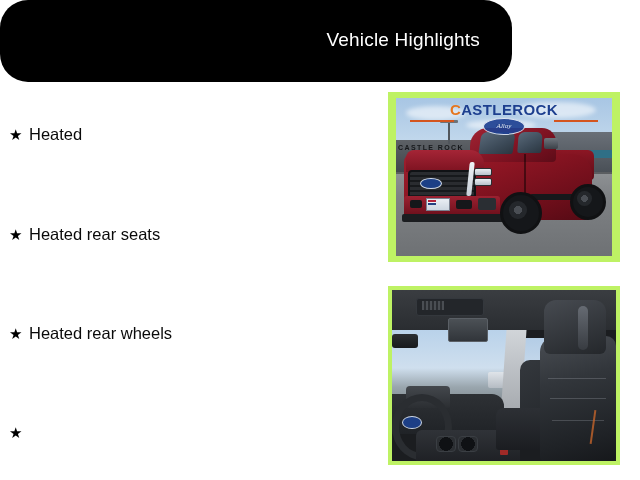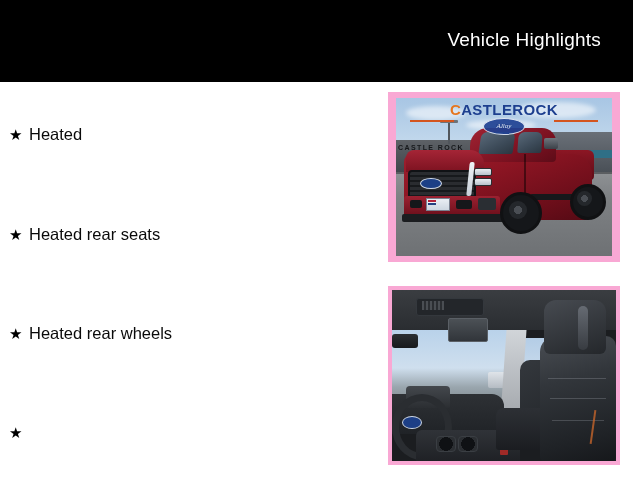--- a/index.html
+++ b/index.html
@@ -13,23 +13,24 @@
     position: relative;
     overflow: hidden;
     font-family: "Liberation Sans", sans-serif;
     background: #ffffff;
   }
 
   
   #header-bar {
     position: absolute;
     left: 0; top: 0;
-    width: 633px;
+    width: 512px;
     height: 82px;
     background: #000000;
+    border-radius: 28px;
   }
   #header-title {
     position: absolute;
     right: 32px;
     top: 29px;
     color: #ffffff;
     font-size: 19px;
     font-weight: 400;
     letter-spacing: 0.2px;
     white-space: nowrap;
@@ -66,21 +67,21 @@
     line-height: 1;
   }
   .fi-0 { top: 44px; }
   .fi-1 { top: 144px; }
   .fi-2 { top: 243px; }
   .fi-3 { top: 343px; }
 
   
   .photo-frame {
     position: absolute;
-    background: #f9a8d4;
+    background: #bef264;
     overflow: hidden;
   }
   #photo-exterior {
     left: 388px;
     top: 92px;
     width: 232px;
     height: 170px;
     padding: 0;
   }
   #photo-interior {

